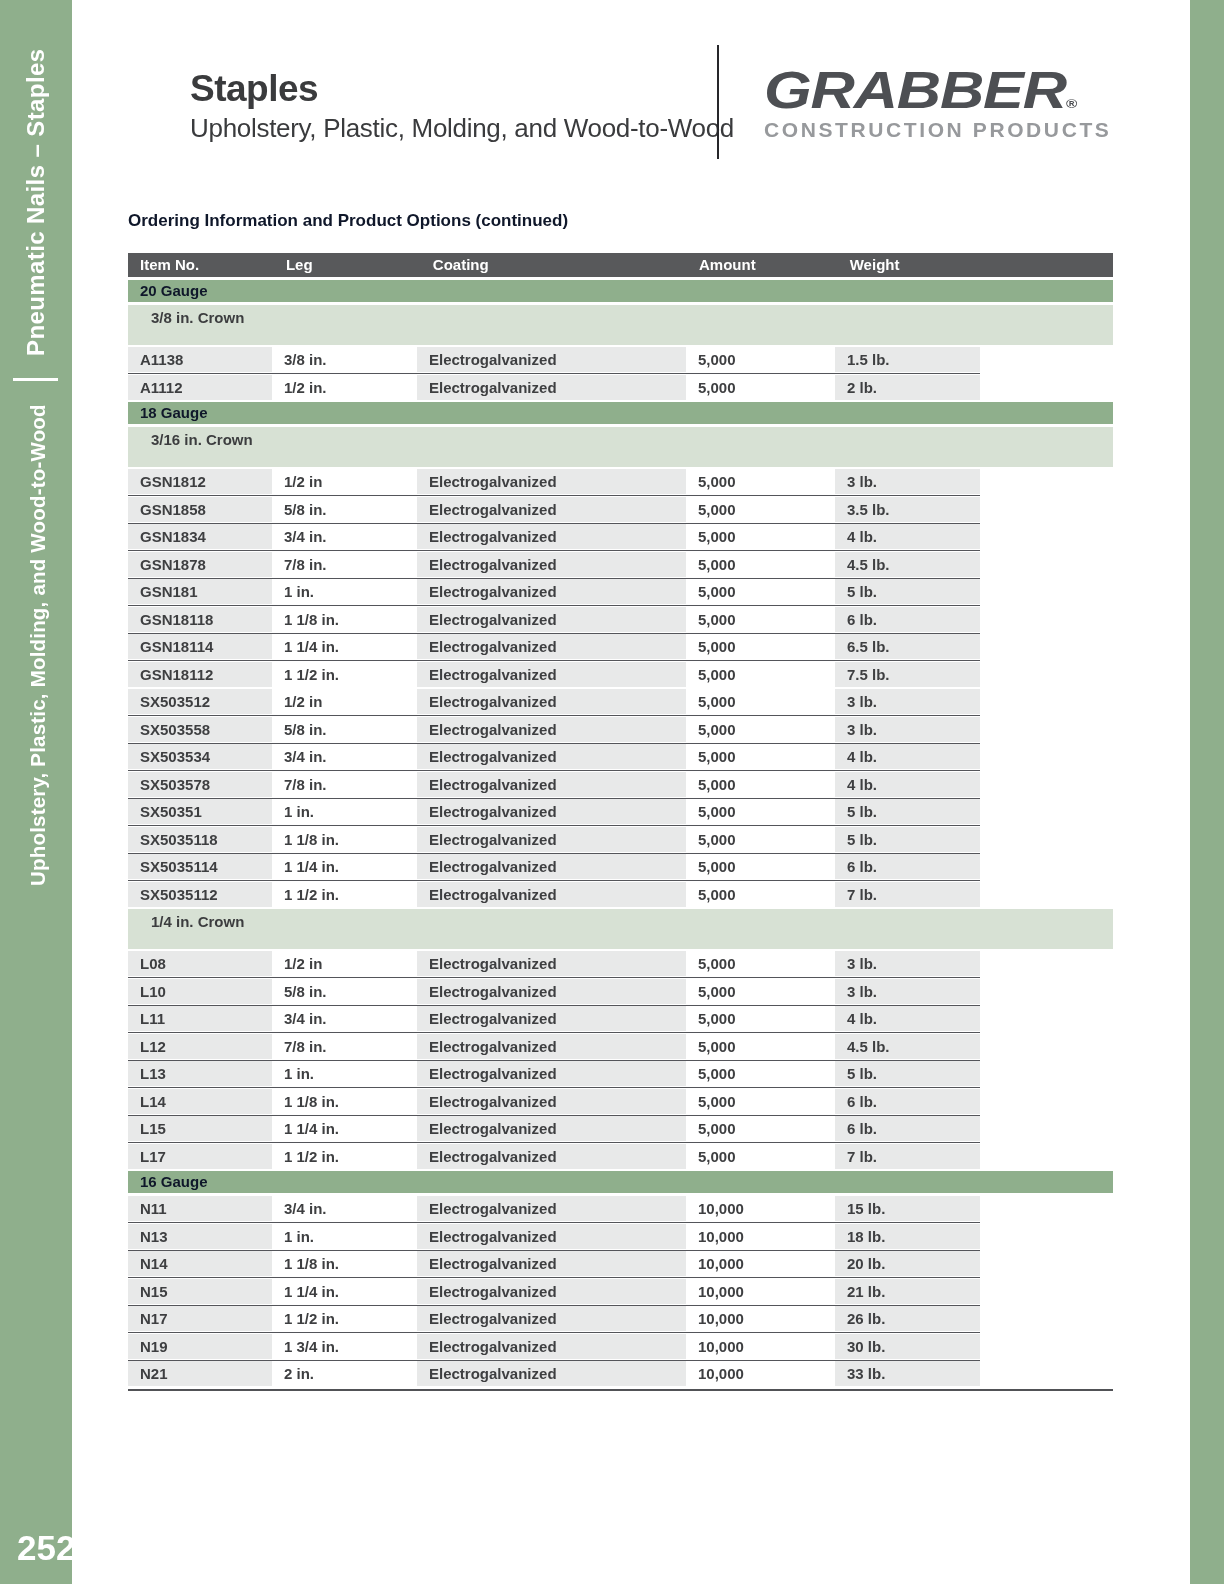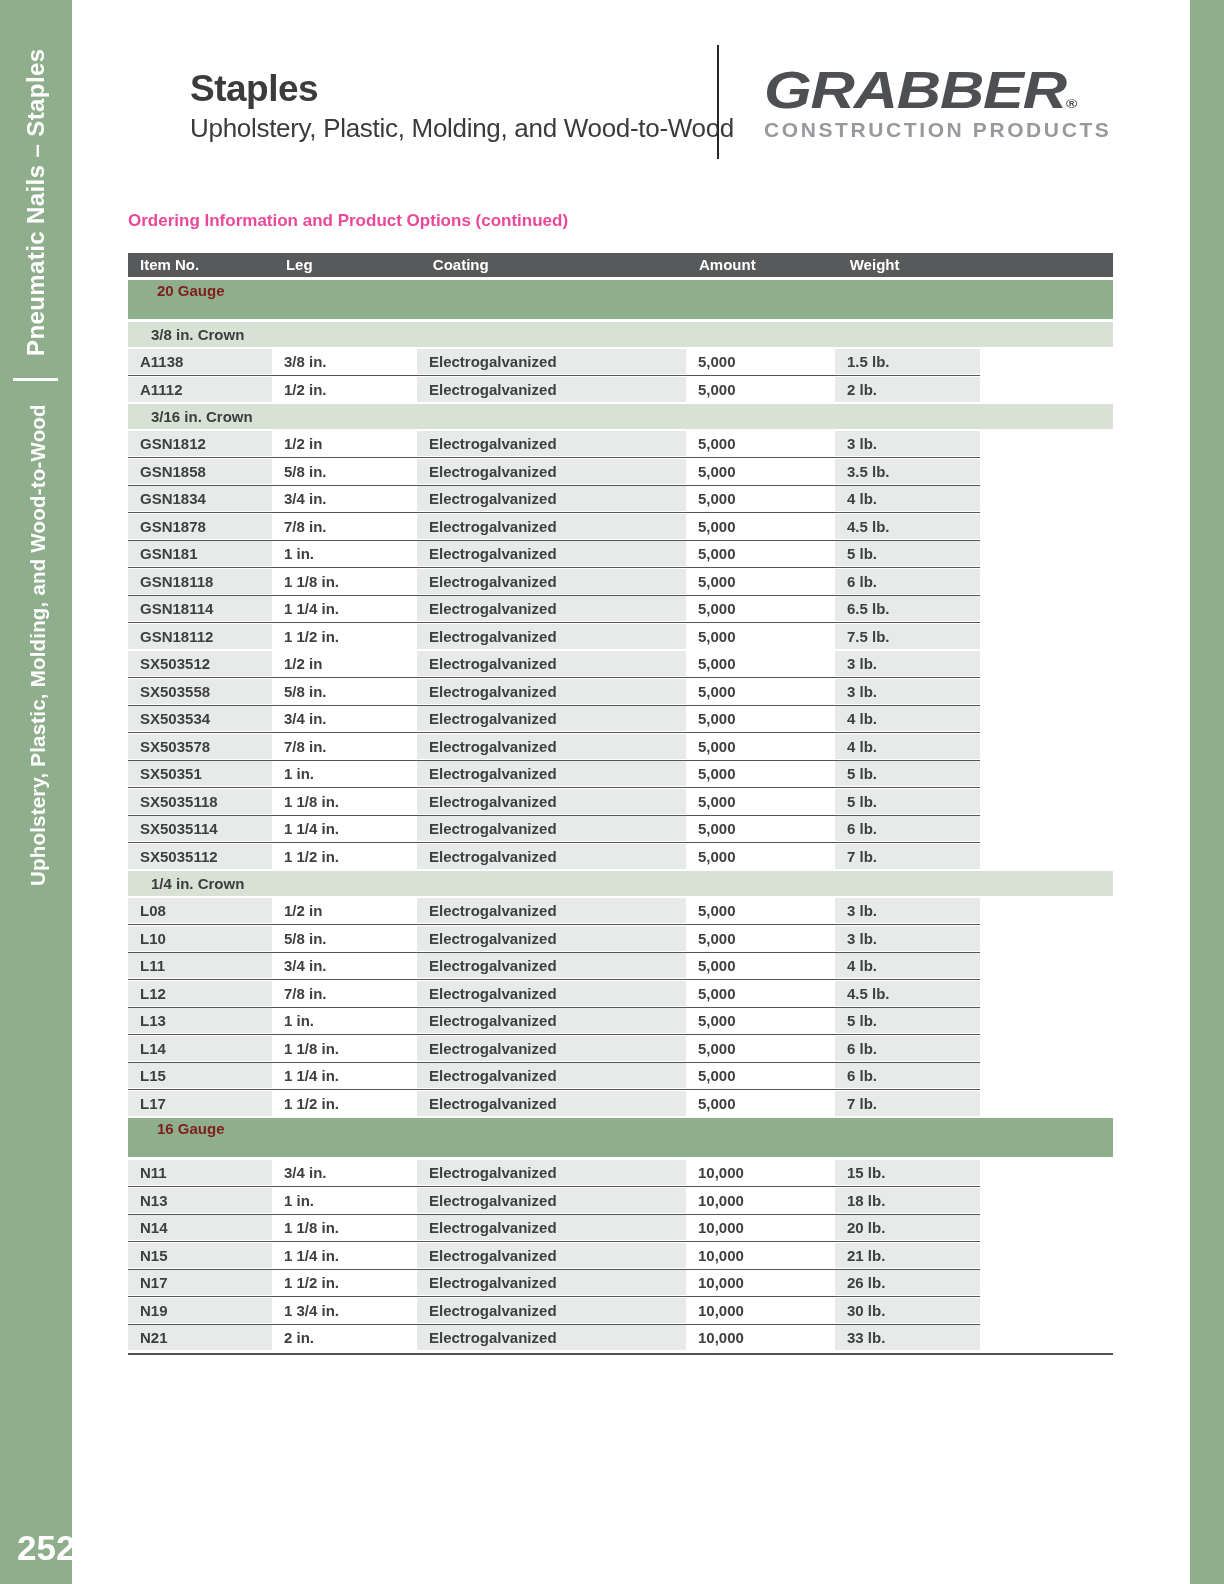--- a/index.html
+++ b/index.html
@@ -30,30 +30,30 @@
   .header-divider { position:absolute; left:717px; top:45px; width:2px; height:114px; background:#26262a; }
   .logo { position:absolute; left:764px; top:64px; width:336px; }
   .logo-main {
     font-size:52px; font-weight:bold; font-style:italic; color:#4d4f53;
     letter-spacing:-1px; transform:scaleX(1.18); transform-origin:0 50%;
     white-space:nowrap; line-height:1.0;
   }
   .logo-reg { font-size:13px; font-style:normal; vertical-align:baseline; }
   .logo-sub { font-size:21px; font-weight:bold; color:#97999c; letter-spacing:2.6px; margin-top:2px; white-space:nowrap; }
 
-  .section-label { position:absolute; left:128px; top:211px; font-size:17px; font-weight:bold; color:#ec4899; }
+  .section-label { position:absolute; left:128px; top:211px; font-size:17px; font-weight:bold; color:#0f172a; }
 
   
   .table { position:absolute; left:128px; top:253px; width:985px; }
   .thead { display:flex; height:24px; background:#58595B; color:#fff; margin-bottom:3px;gap:7px; }
   .thead .th { font-size:15px; font-weight:bold; line-height:24px; padding-left:12px; overflow:hidden; white-space:nowrap; }
   .c0{width:144px;} .c1{width:145px;} .c2{width:269px;} .c3{width:149px;} .c4{width:145px;} .c5{width:133px;margin-top:43px;}
-  .gauge-band { height:39px; background:#8FAF8C; color:#7f1d1d; font-size:15px; font-weight:bold;
-    line-height:22px; padding-left:29px; margin-bottom:3px; }
-  .crown-band { height:25px; background:#D7E1D4; color:#3c3d3f; font-size:15px; font-weight:bold;
+  .gauge-band { height:22px; background:#8FAF8C; color:#0f172a; font-size:15px; font-weight:bold;
+    line-height:22px; padding-left:12px; margin-bottom:3px; }
+  .crown-band { height:40px; background:#D7E1D4; color:#3c3d3f; font-size:15px; font-weight:bold;
     line-height:25px; padding-left:23px; margin-bottom:2px; }
   .row { display:flex; height:25px; margin-bottom:2.5px; position:relative; }
   .row .cell { font-size:15px; font-weight:bold; color:#3e3f41; line-height:25px; padding-left:12px;
     overflow:hidden; white-space:nowrap; }
   .row .shaded { background:#E8E9E9; }
   .row.has-sep::after { content:""; position:absolute; left:0; top:26px; width:852px; height:1px; background:#54555A; }
   .table-bottom { width:985px; height:2px; background:#515256; margin-top:1px; }
 </style>
 </head>
 <body>
@@ -98,20 +98,21 @@
         <div class="cell c5"></div>
       </div>
       <div class="row">
         <div class="cell c0 shaded">A1112</div>
         <div class="cell c1">1/2 in.</div>
         <div class="cell c2 shaded">Electrogalvanized</div>
         <div class="cell c3">5,000</div>
         <div class="cell c4 shaded">2 lb.</div>
         <div class="cell c5"></div>
       </div>
+      <div class="gauge-band">18 Gauge</div>
       <div class="crown-band">3/16 in. Crown</div>
       <div class="row has-sep">
         <div class="cell c0 shaded">GSN1812</div>
         <div class="cell c1">1/2 in</div>
         <div class="cell c2 shaded">Electrogalvanized</div>
         <div class="cell c3">5,000</div>
         <div class="cell c4 shaded">3 lb.</div>
         <div class="cell c5"></div>
       </div>
       <div class="row has-sep">

